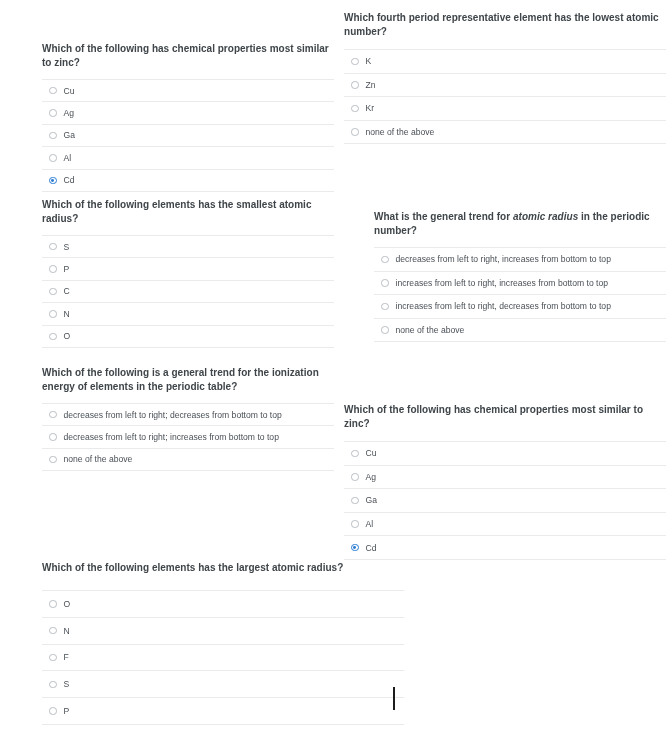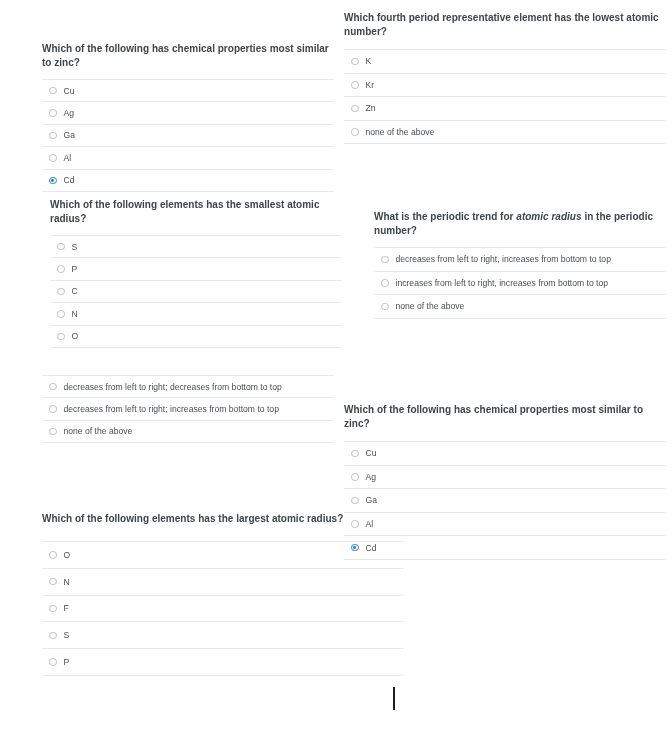--- a/index.html
+++ b/index.html
@@ -76,25 +76,25 @@
     font-size: 8.6px;
     line-height: 10px;
     color: #4a5056;
     margin-left: 7px;
     white-space: nowrap;
   }
 
   
   #blk-zinc-a     { left: 42px;  top: 42px;  width: 292px; }
   #blk-fourth     { left: 344px; top: 11px;  width: 322px; }
-  #blk-smallest   { left: 50px;  top: 198px; width: 292px; }
+  #blk-smallest   { left: 42px;  top: 198px; width: 292px; }
   #blk-trend-ar   { left: 374px; top: 210px; width: 292px; }
   #blk-ionization { left: 42px;  top: 366px; width: 292px; }
   #blk-zinc-b     { left: 344px; top: 403px; width: 322px; }
-  #blk-largest    { left: 42px;  top: 512px; width: 362px; }
+  #blk-largest    { left: 42px;  top: 561px; width: 362px; }
 
   #blk-fourth .options,
   #blk-zinc-b .options { margin-top: 10px; }
   #blk-fourth .opt-row,
   #blk-zinc-b .opt-row,
   #blk-trend-ar .opt-row { height: 23.6px; }
 
   #blk-largest .opt-row { height: 26.8px; }
   #blk-largest .options { margin-top: 15px; }
 
@@ -138,25 +138,25 @@
 
 <div class="block" id="blk-fourth">
   <p class="q-text">Which fourth period representative element has the lowest atomic number?</p>
   <div class="options">
     <div class="opt-row">
         <span class="radio"></span>
         <span class="opt-label">K</span>
       </div>
     <div class="opt-row">
         <span class="radio"></span>
+        <span class="opt-label">Zn</span>
+      </div>
+    <div class="opt-row">
+        <span class="radio"></span>
         <span class="opt-label">Kr</span>
-      </div>
-    <div class="opt-row">
-        <span class="radio"></span>
-        <span class="opt-label">Zn</span>
       </div>
     <div class="opt-row">
         <span class="radio"></span>
         <span class="opt-label">none of the above</span>
       </div>
   </div>
 </div>
 
 <div class="block" id="blk-smallest">
   <p class="q-text">Which of the following elements has the smallest atomic radius?</p>
@@ -178,38 +178,43 @@
         <span class="opt-label">N</span>
       </div>
     <div class="opt-row">
         <span class="radio"></span>
         <span class="opt-label">O</span>
       </div>
   </div>
 </div>
 
 <div class="block" id="blk-trend-ar">
-  <p class="q-text"><span>What is the periodic trend for </span><em>atomic radius</em><span> in the periodic number?</span></p>
+  <p class="q-text"><span>What is the general trend for </span><em>atomic radius</em><span> in the periodic number?</span></p>
   <div class="options">
     <div class="opt-row">
         <span class="radio"></span>
         <span class="opt-label">decreases from left to right, increases from bottom to top</span>
       </div>
     <div class="opt-row">
         <span class="radio"></span>
         <span class="opt-label">increases from left to right, increases from bottom to top</span>
       </div>
     <div class="opt-row">
         <span class="radio"></span>
+        <span class="opt-label">increases from left to right, decreases from bottom to top</span>
+      </div>
+    <div class="opt-row">
+        <span class="radio"></span>
         <span class="opt-label">none of the above</span>
       </div>
   </div>
 </div>
 
 <div class="block" id="blk-ionization">
+  <p class="q-text">Which of the following is a general trend for the ionization energy of elements in the periodic table?</p>
   <div class="options">
     <div class="opt-row">
         <span class="radio"></span>
         <span class="opt-label">decreases from left to right; decreases from bottom to top</span>
       </div>
     <div class="opt-row">
         <span class="radio"></span>
         <span class="opt-label">decreases from left to right; increases from bottom to top</span>
       </div>
     <div class="opt-row">

